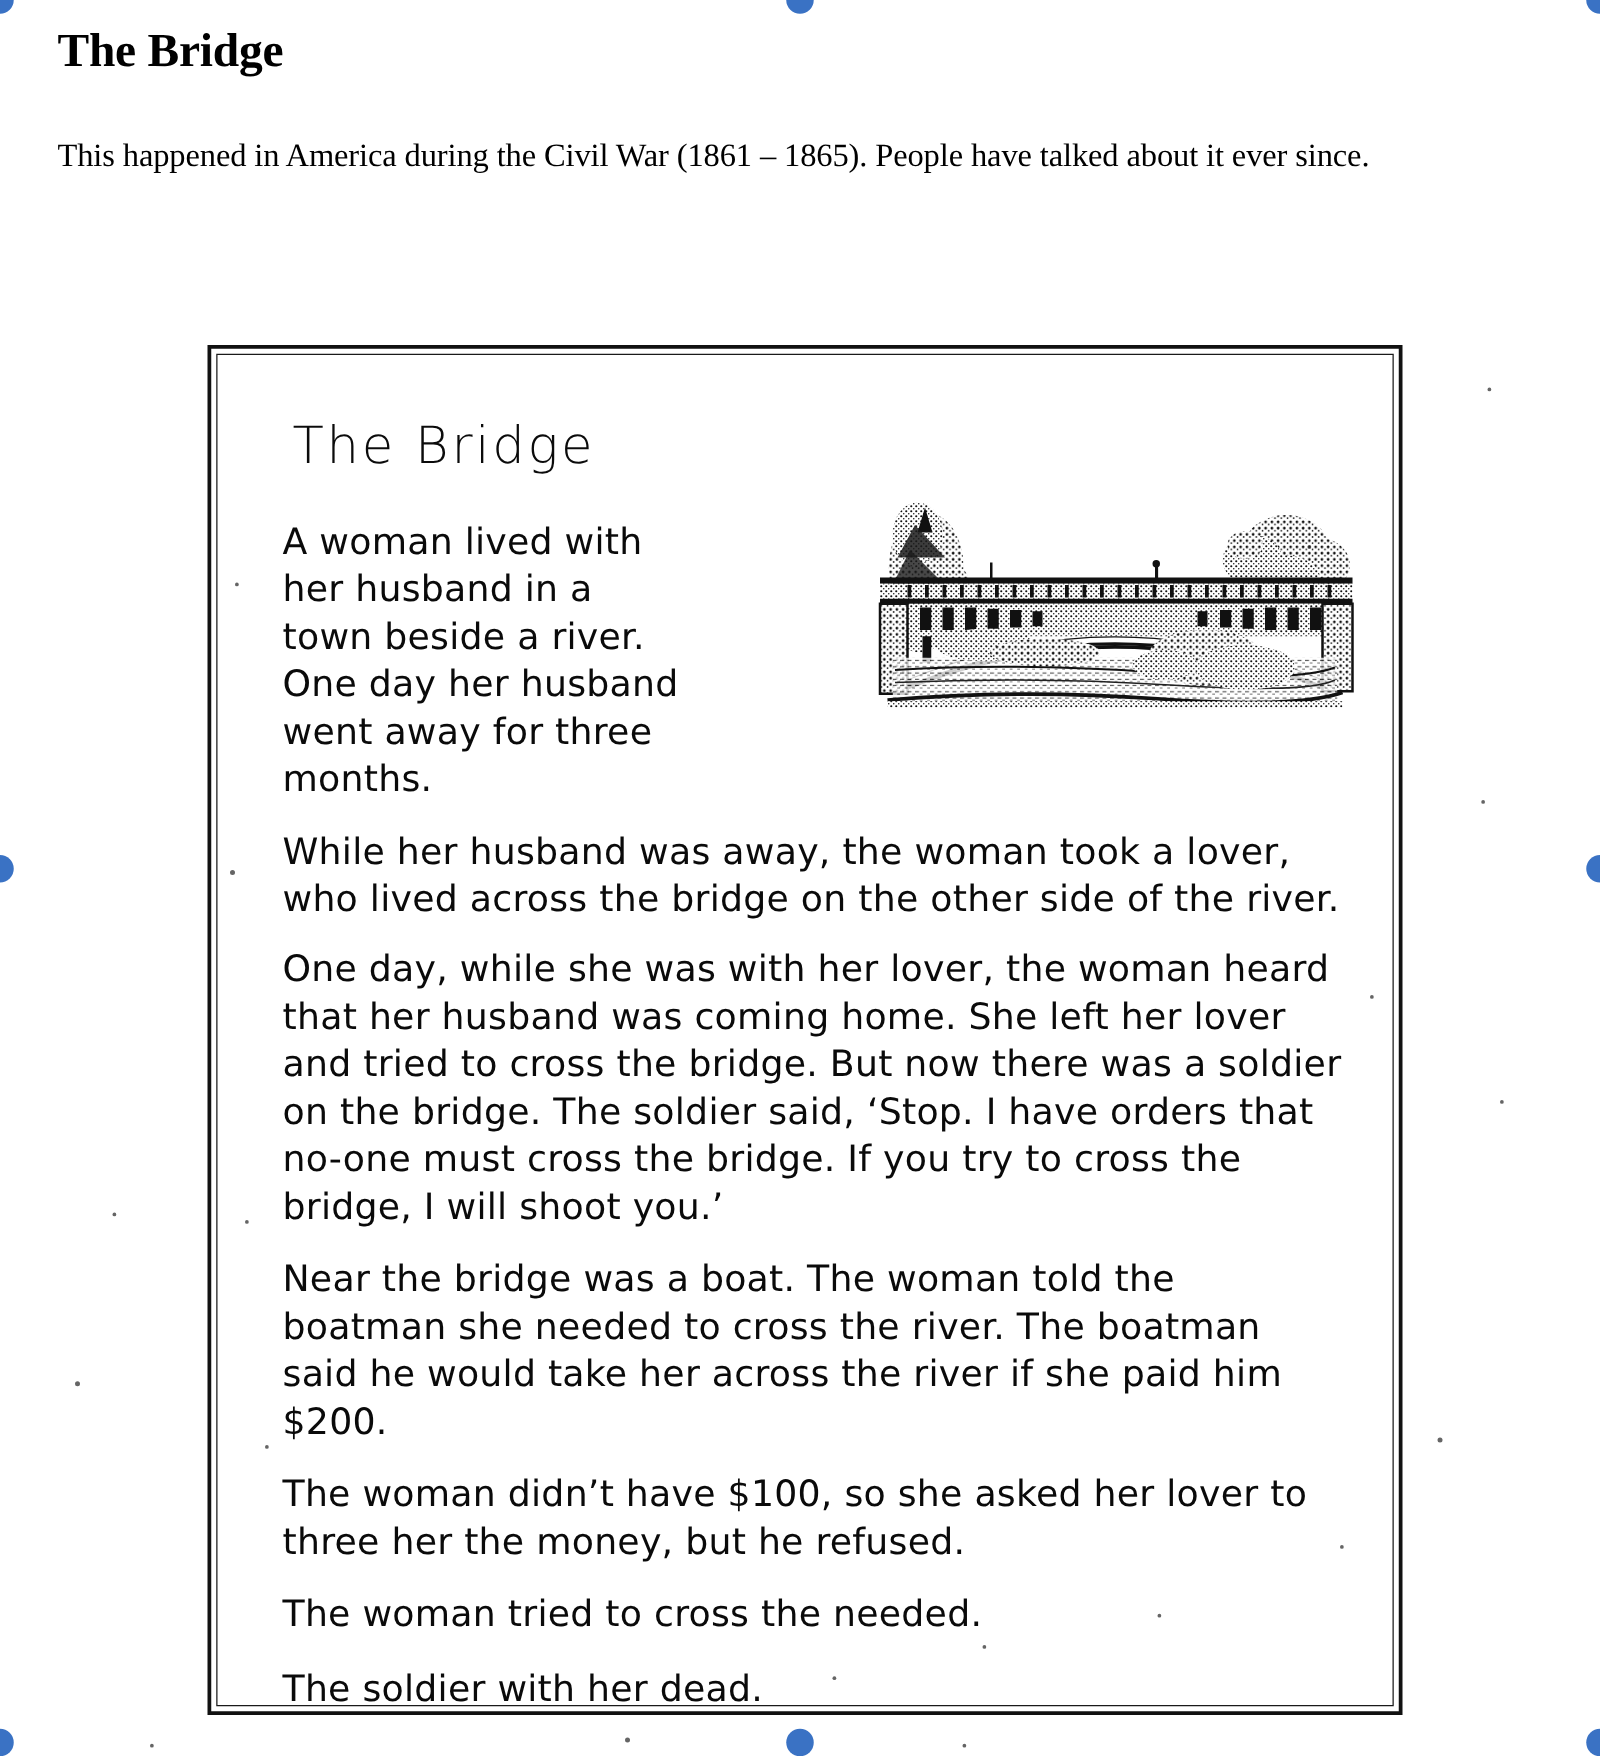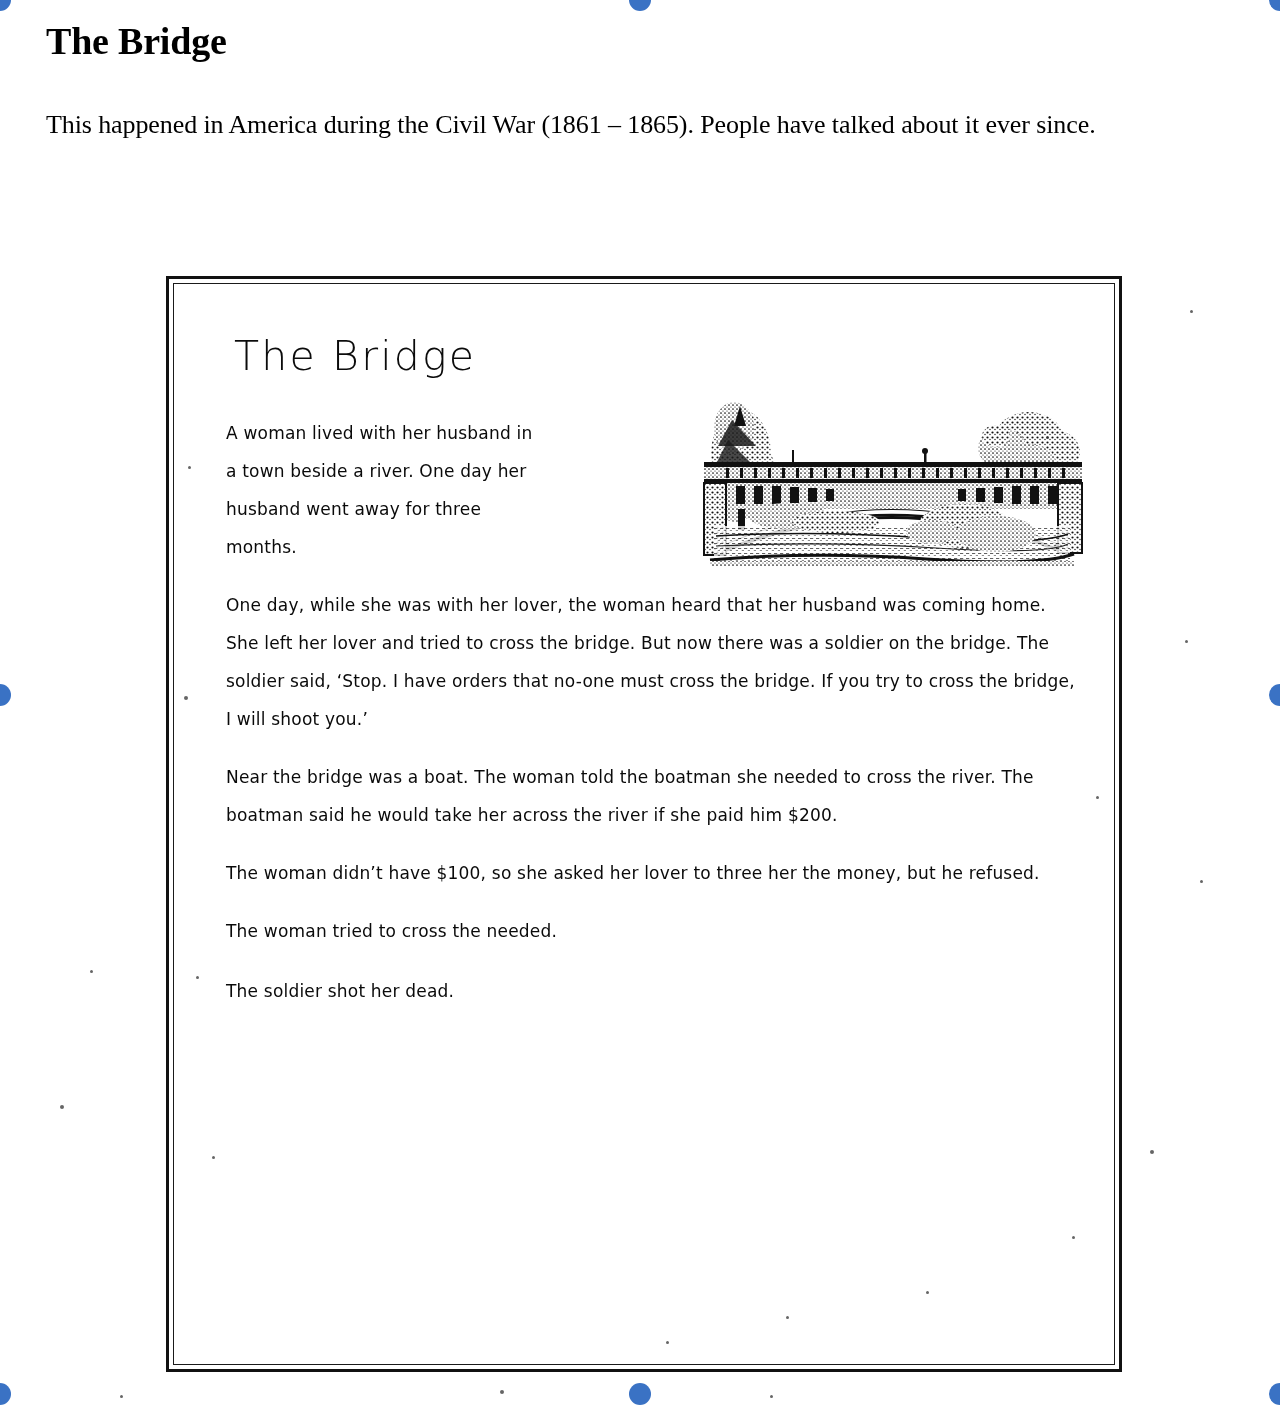--- a/index.html
+++ b/index.html
@@ -97,21 +97,21 @@
     width: 392px;
     height: 200px;
     margin: -38px -12px 4px 12px;
     position: relative;
   }
   .illus svg { display: block; width: 100%; height: 100%; }
 
   p.story {
     font-family: "DejaVu Sans", "Liberation Sans", sans-serif;
     font-weight: 400;
-    font-size: 17px;
+    font-size: 29px;
     line-height: 38px;
     letter-spacing: 0.2px;
     margin: 0 0 20px 0;
     color: #0a0a0a;
   }
   p.story.tight { margin-bottom: 18px; }
   p.story.short { margin-bottom: 22px; }
 
   
   .para-narrow {
@@ -282,30 +282,31 @@
           <ellipse cx="92" cy="140" rx="40" ry="13" fill="url(#stipple)"></ellipse>
           <ellipse cx="140" cy="146" rx="44" ry="11" fill="url(#stipple2)"></ellipse>
 
           <path d="M14,184 Q120,175 230,183 T378,178" fill="none" stroke="#111" stroke-width="3"></path>
           <rect x="14" y="185" width="364" height="5" fill="url(#stipple)"></rect>
         </svg>
       </div>
 
       <p class="story para-narrow">A woman lived with her husband in a town beside a river. One day her husband went away for three months.</p>
 
+      <p class="story tight">While her husband was away, the woman took a lover, who lived across the bridge on the other side of the river.</p>
 
       <p class="story">One day, while she was with her lover, the woman heard that her husband was coming home. She left her lover and tried to cross the bridge. But now there was a soldier on the bridge. The soldier said, ‘Stop. I have orders that no-one must cross the bridge. If you try to cross the bridge, I will shoot you.’</p>
 
       <p class="story">Near the bridge was a boat. The woman told the boatman she needed to cross the river. The boatman said he would take her across the river if she paid him $200.</p>
 
       <p class="story">The woman didn’t have $100, so she asked her lover to three her the money, but he refused.</p>
 
       <p class="story short">The woman tried to cross the needed.</p>
 
-      <p class="story">The soldier shot her dead.</p>
+      <p class="story">The soldier with her dead.</p>
 
     </div>
   </div>
 
   <span class="speck" style="left:22px;  top:190px;  width:3px; height:3px;"></span>
   <span class="speck" style="left:18px;  top:420px;  width:4px; height:4px;"></span>
   <span class="speck" style="left:30px;  top:700px;  width:3px; height:3px;"></span>
   <span class="speck" style="left:46px;  top:880px;  width:3px; height:3px;"></span>
   <span class="speck" style="left:880px; top:160px;  width:3px; height:3px;"></span>
   <span class="speck" style="left:930px; top:520px;  width:3px; height:3px;"></span>

